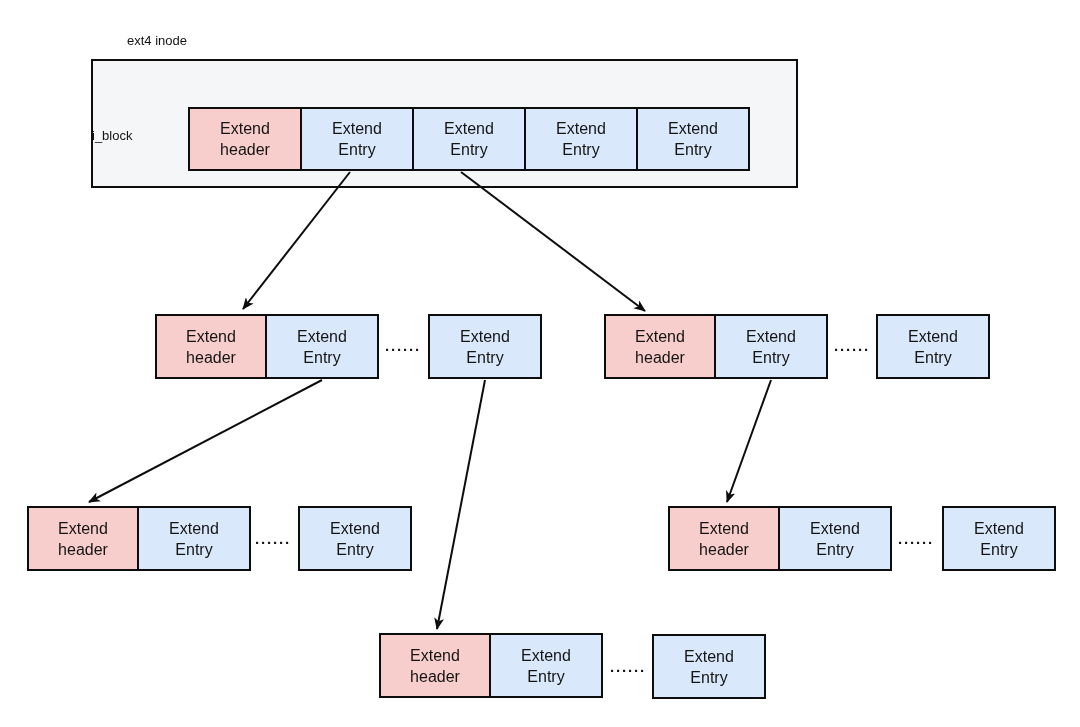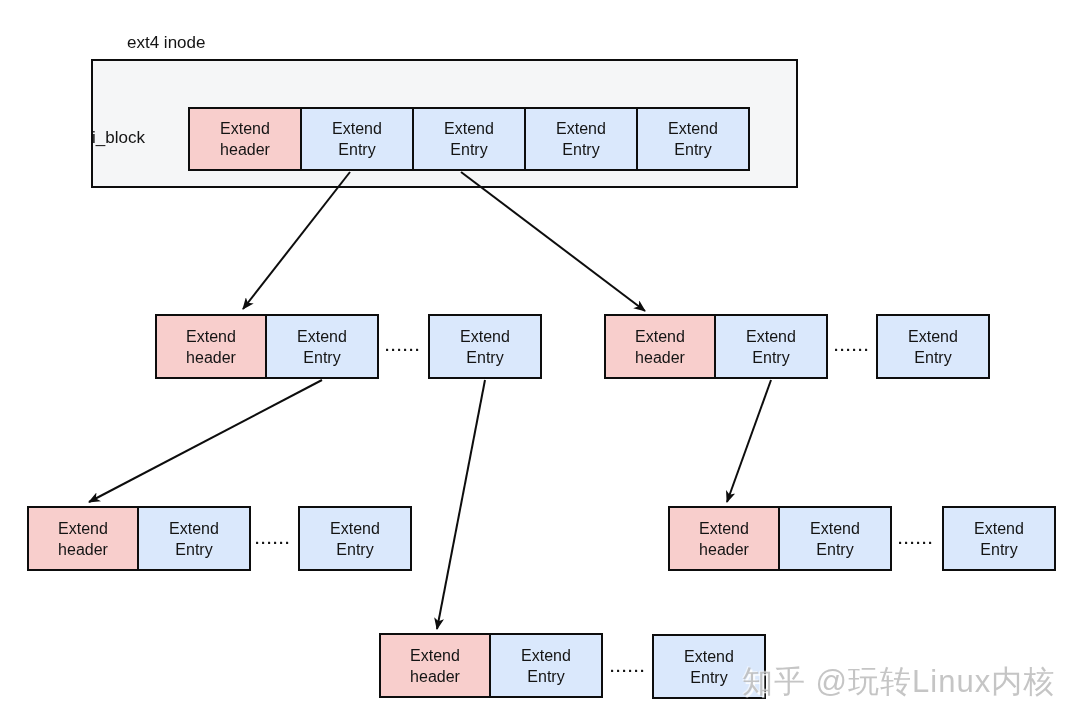--- a/index.html
+++ b/index.html
@@ -9,21 +9,21 @@
     width:1080px; height:727px;
     background:#ffffff;
     font-family:"Liberation Sans", sans-serif;
     color:#141414;
     overflow:hidden;
   }
   .stage { position:absolute; inset:0; }
 
   .float-label {
     position:absolute;
-    font-size:17px;
+    font-size:13px;
     color:#141414;
     white-space:nowrap;
   }
 
   .inode-box {
     position:absolute;
     left:91px; top:59px;
     width:707px; height:129px;
     background:#f5f6f7;
     border:2px solid #0d0d0d;
@@ -196,15 +196,14 @@
     </defs>
     <g stroke="#0d0d0d" stroke-width="2" fill="none">
       <line x1="350" y1="172" x2="243" y2="309" marker-end="url(#arrow)"></line>
       <line x1="461" y1="172" x2="645" y2="311" marker-end="url(#arrow)"></line>
       <line x1="322" y1="380" x2="89" y2="502" marker-end="url(#arrow)"></line>
       <line x1="485" y1="380" x2="437" y2="629" marker-end="url(#arrow)"></line>
       <line x1="771" y1="380" x2="727" y2="502" marker-end="url(#arrow)"></line>
     </g>
   </svg>
 
-  <div class="watermark">知乎 @玩转Linux内核</div>
 
 </div>
 
 </body></html>

